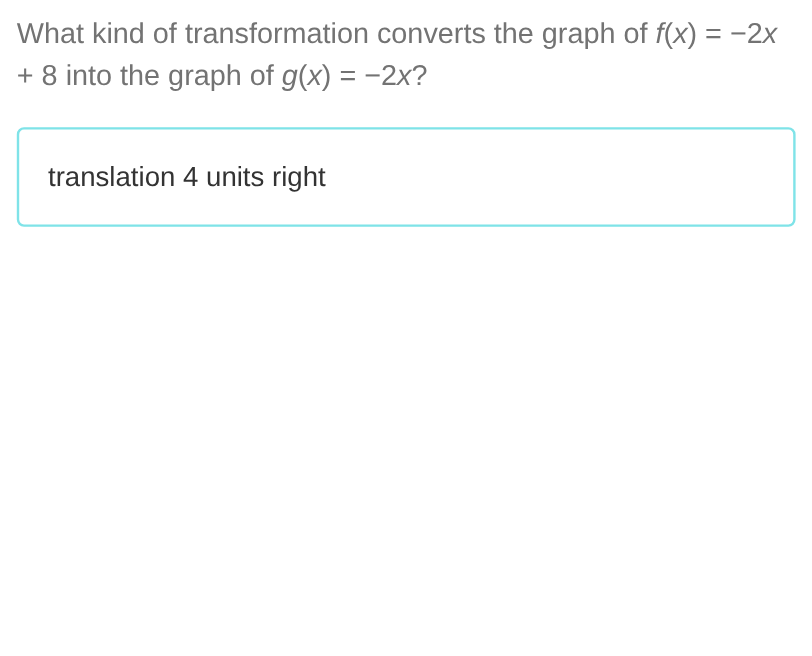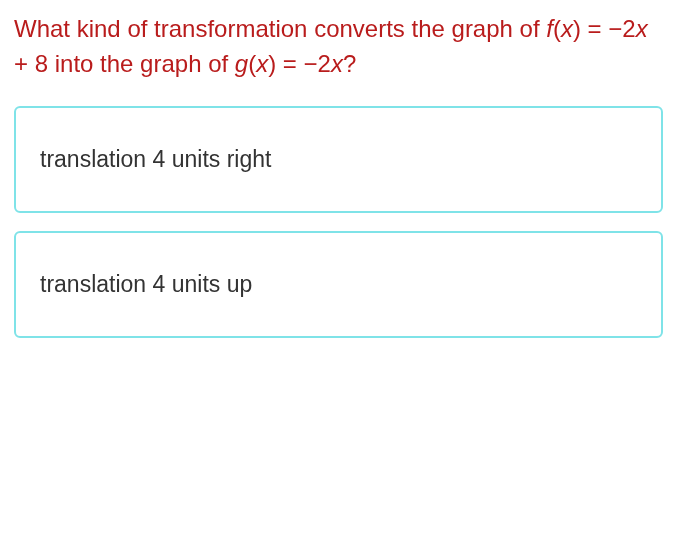--- a/index.html
+++ b/index.html
@@ -11,48 +11,45 @@
     font-family: Verdana, Geneva, sans-serif;
     background: #ffffff;
     width: 677px;
     height: 547px;
     padding: 12px 14px;
     color: #333333;
   }
   .question {
     font-size: 24px;
     line-height: 1.45;
-    color: #b91c1c;
+    color: #737373;
     margin-bottom: 24px;
   }
   .question .func {
     font-style: italic;
   }
   .options {
     display: flex;
     flex-direction: column;
     gap: 18px;
   }
   .option {
     border: 2px solid #7fe3e8;
     border-radius: 6px;
-    padding: 38px 24px;
+    padding: 26px 24px;
     font-size: 23px;
     color: #333333;
     background: #ffffff;
     cursor: pointer;
   }
 </style>
 </head>
 <body>
 
 <div class="question">
   <span>What kind of transformation converts the graph of </span><span class="func">f</span><span>(</span><span class="func">x</span><span>) = −2</span><span class="func">x</span><span> + 8 into the graph of </span><span class="func">g</span><span>(</span><span class="func">x</span><span>) = −2</span><span class="func">x</span><span>?</span>
 </div>
 
 <div class="options">
   <div class="option">
     <span>translation 4 units right</span>
   </div>
-  <div class="option">
-    <span>translation 4 units up</span>
-  </div>
 </div>
 
 </body></html>

